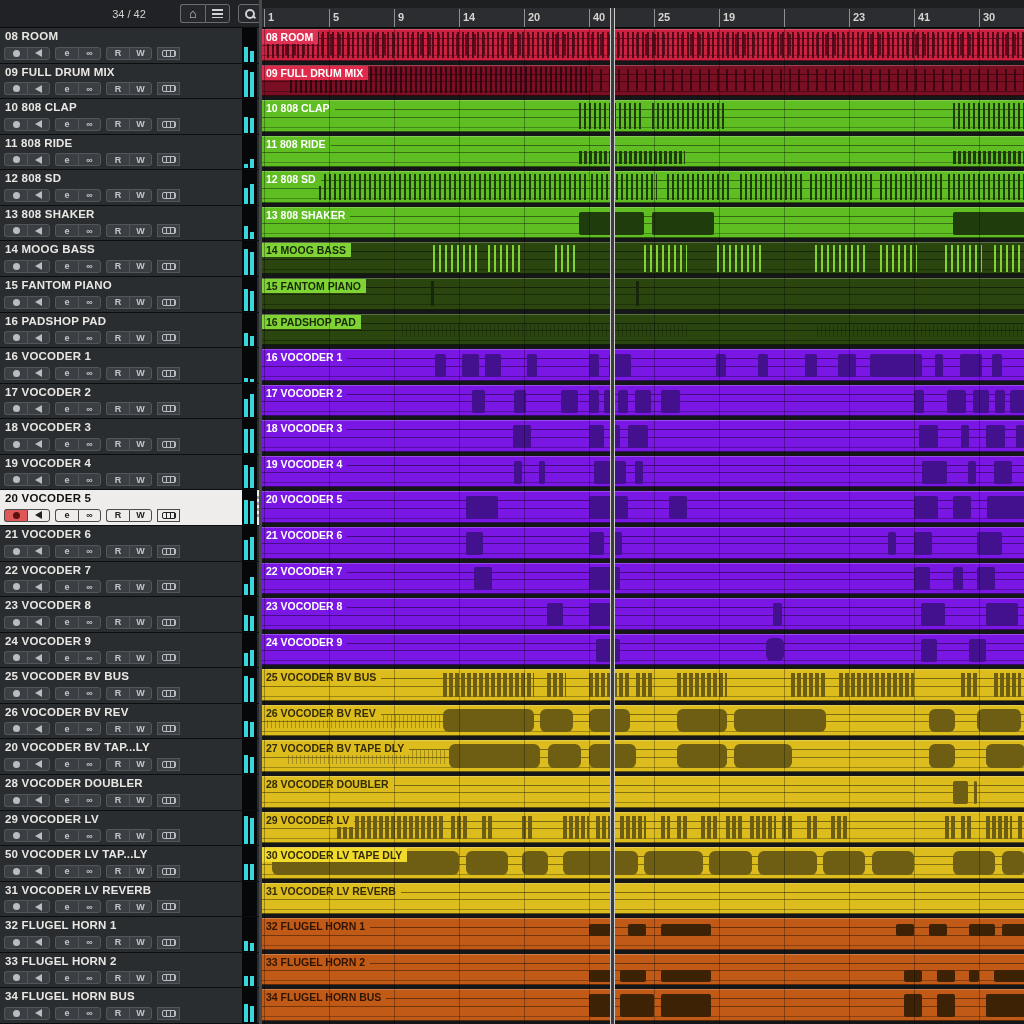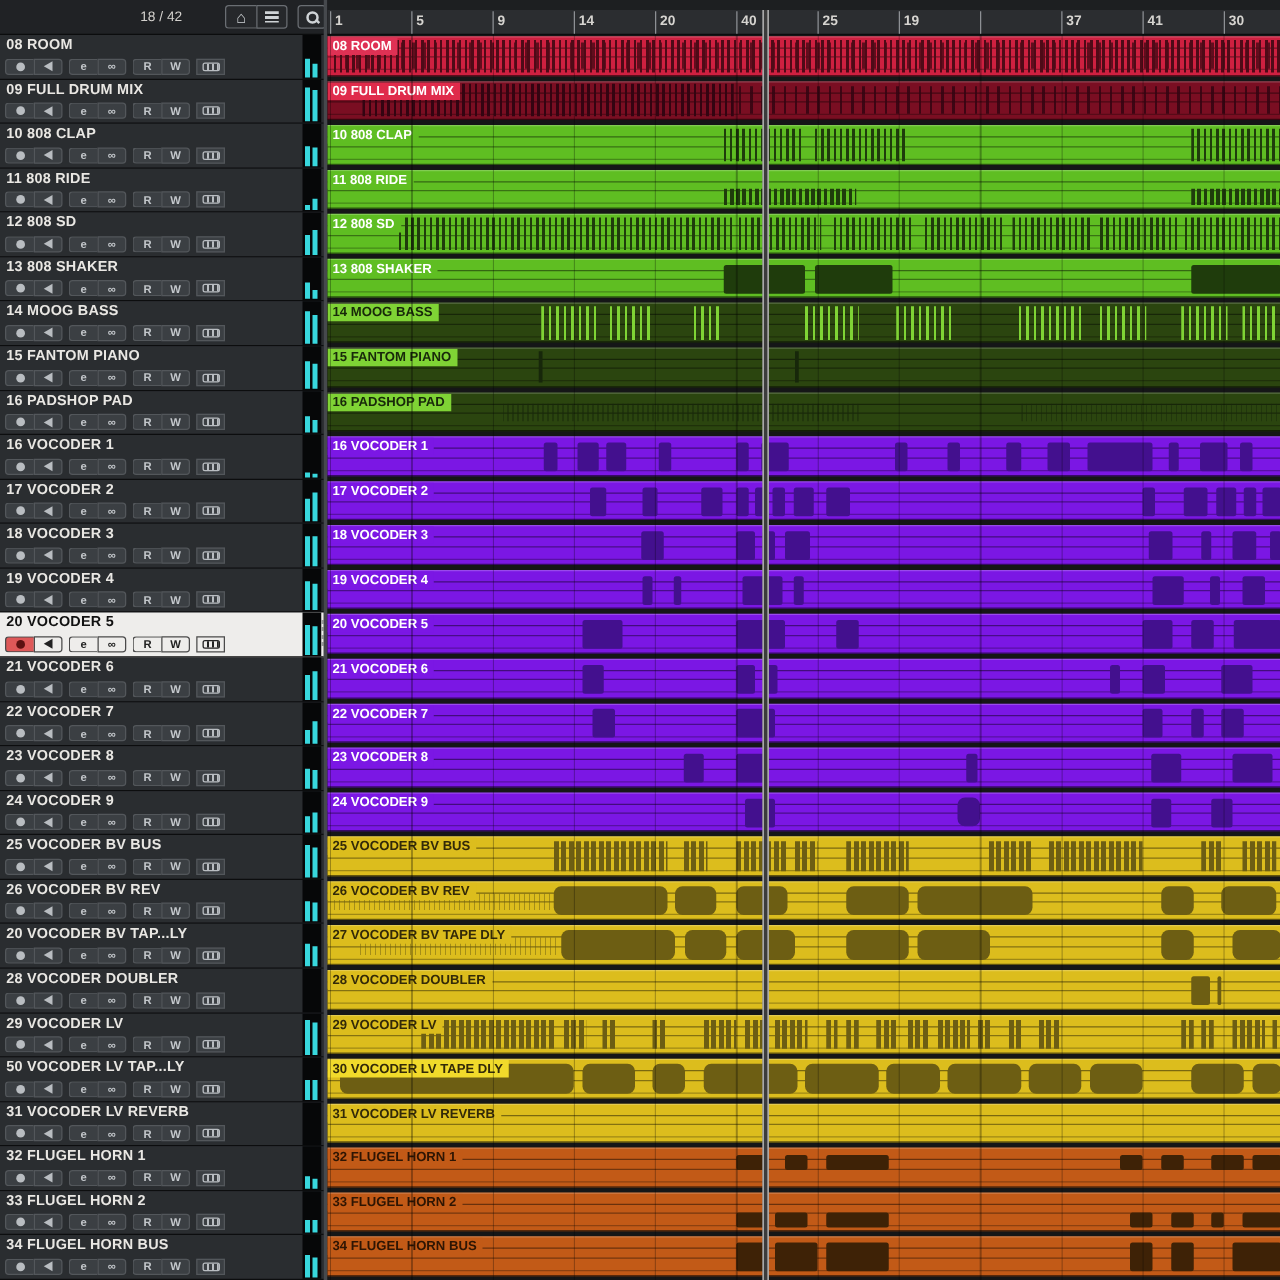--- a/index.html
+++ b/index.html
@@ -64,21 +64,21 @@
     background-image:repeating-linear-gradient(90deg,rgba(0,0,0,.30) 0px,rgba(0,0,0,.30) 1px,transparent 1px,transparent 65px);
     background-position:2px 0;}
   .playhead{position:absolute;top:8px;bottom:0;width:5px;z-index:9;background:#3c3c3c;border-left:1px solid #cbcbcb;border-right:1px solid #cbcbcb;}
 </style>
 </head>
 <body>
 
 <div class="app">
   <div class="sidebar">
     <div class="sb-header">
-      <div class="sb-counter">18 / 42</div>
+      <div class="sb-counter">34 / 42</div>
       <div class="hbtn home">
           <span class="icon-home">⌂</span>
         </div>
       <div class="hbtn list">
           <span class="icon-list"></span>
         </div>
       <div class="hbtn search">
           <span class="icon-mag"></span>
         </div>
     </div>
@@ -801,21 +801,21 @@
         <div class="tick-num" style="left: 266px;">20</div>
         <div class="tick" style="left: 327px;"></div>
         <div class="tick-num" style="left: 331px;">40</div>
         <div class="tick" style="left: 392px;"></div>
         <div class="tick-num" style="left: 396px;">25</div>
         <div class="tick" style="left: 457px;"></div>
         <div class="tick-num" style="left: 461px;">19</div>
         <div class="tick" style="left: 522px;"></div>
         <div class="tick-num" style="left: 526px; margin-top: 25px;">33</div>
         <div class="tick" style="left: 587px;"></div>
-        <div class="tick-num" style="left: 591px;">37</div>
+        <div class="tick-num" style="left: 591px;">23</div>
         <div class="tick" style="left: 652px;"></div>
         <div class="tick-num" style="left: 656px;">41</div>
         <div class="tick" style="left: 717px;"></div>
         <div class="tick-num" style="left: 721px;">30</div>
       </div>
     <div id="ar-rows">
         <div class="ar-row" style="top: 28px; height: 35.5714px;">
           <div class="clip" style="background: rgb(206, 32, 64);">
             <div class="nameline"></div>
             <div class="midline"></div>

